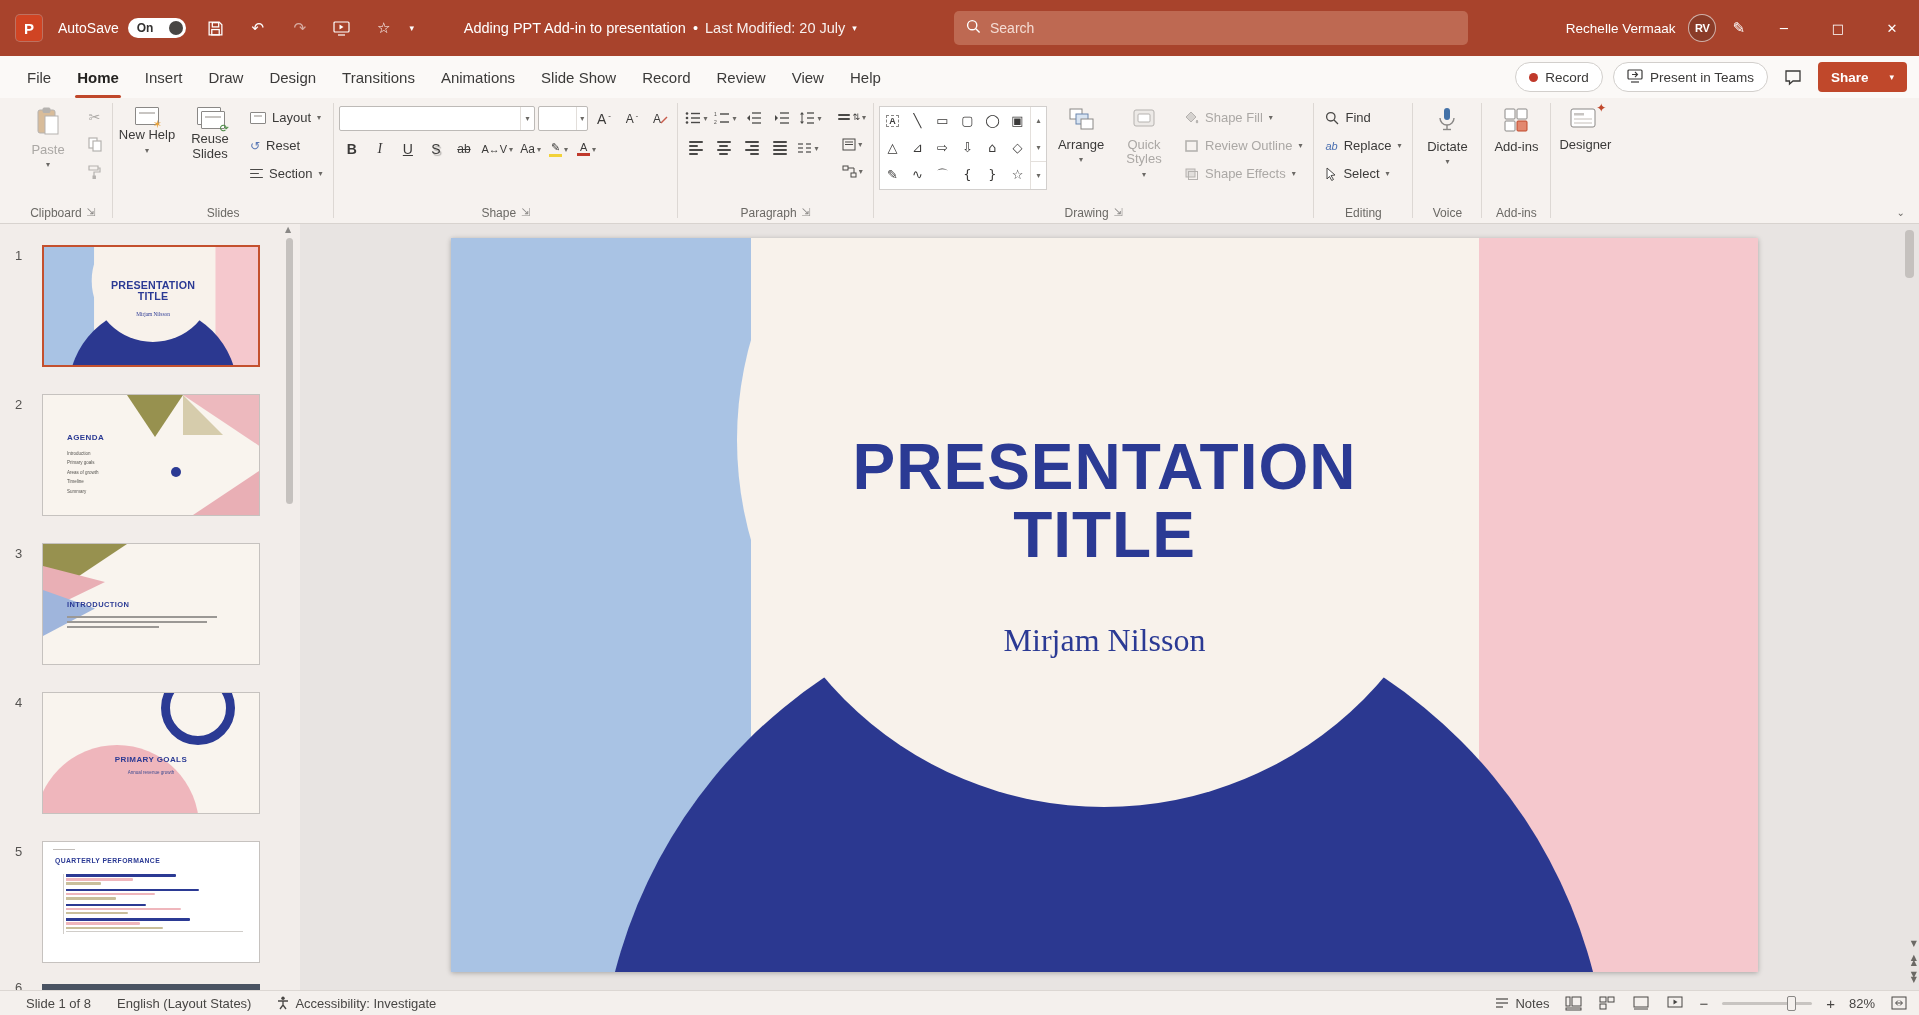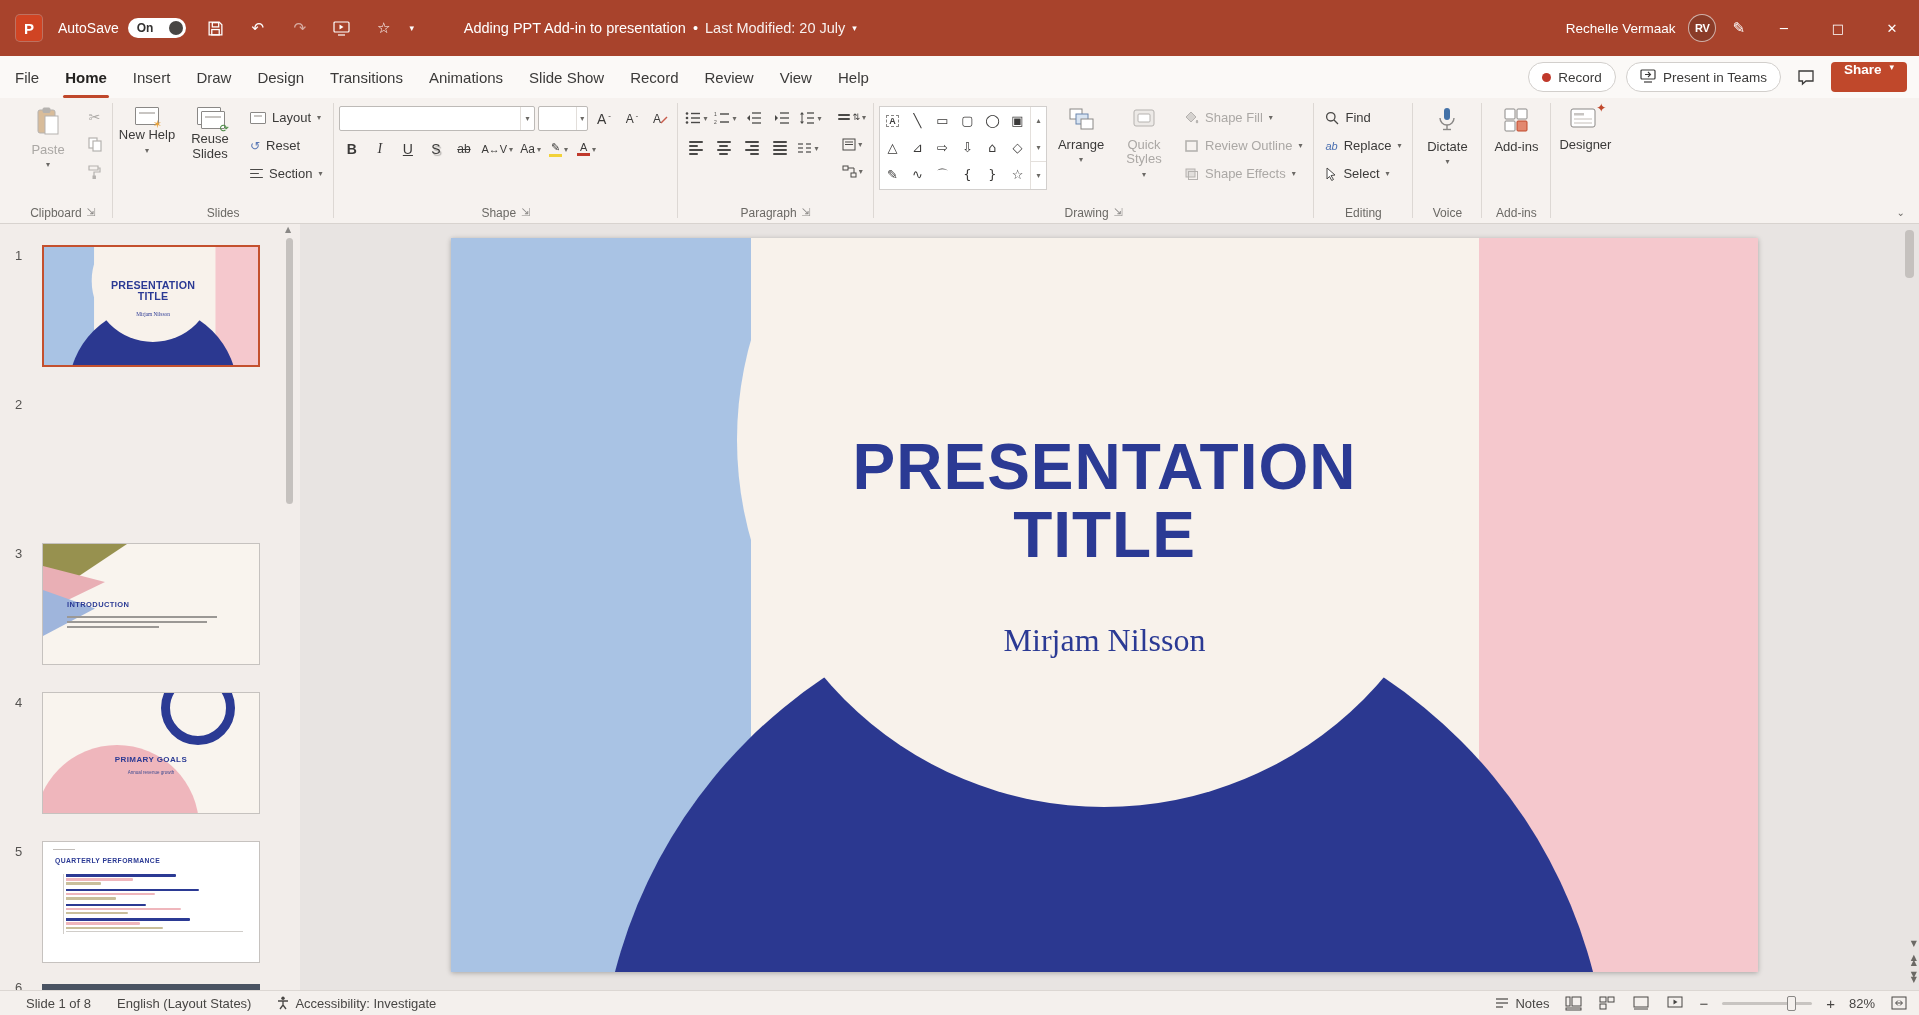--- a/index.html
+++ b/index.html
@@ -22,29 +22,29 @@
   .searchpill{position:absolute;left:954px;top:11px;width:514px;height:34px;border-radius:5px;background:#BE6952;display:flex;align-items:center;padding:0 12px;gap:9px}
   .searchpill input{flex:1;background:transparent;border:0;outline:0;color:#fff;font-size:14px}
   .searchpill input::placeholder{color:#F4DCD4}
   .tright{position:absolute;right:0;top:0;height:56px;display:flex;align-items:center}
   .uname{font-size:13.5px;margin-right:13px}
   .avatar{width:28px;height:28px;border-radius:50%;background:#8A3B28;border:1px solid rgba(255,255,255,.6);display:flex;align-items:center;justify-content:center;font-size:11px;font-weight:bold;margin-right:16px}
   .penico{margin-right:12px;font-size:15px}
   .winbtn{width:54px;height:56px;display:flex;align-items:center;justify-content:center;font-size:13px}
 
   
-  .tabsrow{position:absolute;left:0;top:56px;width:100%;height:42px;background:#FBF9F7;display:flex;align-items:stretch;padding-left:2px}
+  .tabsrow{position:absolute;left:0;top:56px;width:100%;height:42px;background:#FBF9F7;display:flex;align-items:stretch;padding-left:14px}
   .tab{padding:0 13px;display:flex;align-items:center;font-size:15px;color:#3b3a39;position:relative;white-space:nowrap}
   .tab.active{font-weight:bold;color:#242321}
   .tab.active::after{content:"";position:absolute;left:11px;right:11px;bottom:0;height:3px;border-radius:2px;background:#C0482B}
   .tabscl{position:absolute;right:12px;top:6px;display:flex;align-items:center;gap:10px}
   .pill{height:30px;border:1px solid #D2CFCC;background:#fff;border-radius:15px;display:flex;align-items:center;gap:7px;padding:0 13px;font-size:13.5px;color:#3b3a39;white-space:nowrap}
   .recdot{width:9px;height:9px;border-radius:50%;background:#C0392B}
   .cmtbtn{width:30px;height:30px;display:flex;align-items:center;justify-content:center}
-  .sharebtn{height:30px;border-radius:4px;background:#C0482B;color:#fff;display:flex;gap:8px;padding:0 13px;font-size:13.5px;font-weight:bold}
+  .sharebtn{height:30px;border-radius:4px;background:#C0482B;color:#fff;display:flex;align-items:center;gap:21px;padding:0 13px;font-size:13.5px;font-weight:bold}
   .sharebtn .chev{font-weight:normal;font-size:9px}
 
   
   .ribbon{position:absolute;left:0;top:98px;width:100%;height:126px;background:#F6F2EF;border-bottom:1px solid #D8D3CF;display:flex;align-items:stretch;padding:0 10px 0 14px}
   .rgroup{display:flex;flex-direction:column;padding:2px 5px 0}
   .rbody{display:flex;gap:5px;flex:1;align-items:flex-start}
   .rlabel{height:21px;display:flex;align-items:center;justify-content:center;gap:5px;font-size:12px;color:#6b6965}
   .launcher{font-size:11px;color:#8a8886}
   .vsep{width:1px;background:#DDD8D4;margin:5px 0}
   .bigbtn{width:58px;min-height:96px;display:flex;flex-direction:column;align-items:center;padding-top:7px;gap:3px;font-size:13px;color:#3b3a39;text-align:center;border-radius:4px;line-height:1.13}
@@ -150,20 +150,29 @@
         </svg>
     </span>
     <span class="tbico glyph">☆</span>
     <span class="tbico glyph" style="font-size:9px;margin-left:4px">▾</span>
     <div class="doc">
       <span>Adding PPT Add-in to presentation</span>
       <span>•</span>
       <span class="mod">Last Modified: 20 July</span>
       <span class="glyph" style="font-size:9px">▾</span>
     </div>
+    <div class="searchpill">
+      <span>
+        <svg width="15" height="15" viewBox="0 0 15 15">
+            <circle cx="6.2" cy="6.2" r="4.6" fill="none" stroke="#fff" stroke-width="1.4"></circle>
+            <line x1="9.8" y1="9.8" x2="13.6" y2="13.6" stroke="#fff" stroke-width="1.4"></line>
+          </svg>
+      </span>
+      <input placeholder="Search" style="">
+    </div>
     <div class="tright">
       <span class="uname">Rechelle Vermaak</span>
       <span class="avatar">RV</span>
       <span class="penico glyph">✎</span>
       <span class="winbtn glyph">─</span>
       <span class="winbtn glyph">□</span>
       <span class="winbtn glyph">✕</span>
     </div>
   </header>
 
@@ -668,20 +677,35 @@
           <div class="bandL"></div>
           <div class="bandR"></div>
           <div class="bigblue"></div>
           <div class="bigcream"></div>
           <div class="stitle">PRESENTATION TITLE</div>
           <div class="ssub">Mirjam Nilsson</div>
         </div>
       </div>
 
       <span class="thumbnum" style="top:173px">2</span>
+      <div class="thumb t2" style="top:170px">
+        <div class="tri" style="left:84px;top:0;width:56px;height:42px;background:#97914F;clip-path:polygon(0 0,100% 0,50% 100%)"></div>
+        <div class="tri" style="left:140px;top:0;width:78px;height:52px;background:#EDB9BE;clip-path:polygon(0 0,100% 0,100% 100%)"></div>
+        <div class="tri" style="left:140px;top:0;width:40px;height:40px;background:#D6CCAC;clip-path:polygon(0 0,100% 100%,0 100%)"></div>
+        <div class="tri" style="right:0;bottom:0;width:66px;height:44px;background:#E9AFB5;clip-path:polygon(100% 0,100% 100%,0 100%)"></div>
+        <div style="position:absolute;left:128px;top:72px;width:10px;height:10px;border-radius:50%;background:#2B3A94"></div>
+        <div class="thtitle" style="left:24px;top:38px;font-size:8px">AGENDA</div>
+        <div class="aglist">
+          <div>Introduction</div>
+          <div>Primary goals</div>
+          <div>Areas of growth</div>
+          <div>Timeline</div>
+          <div>Summary</div>
+        </div>
+      </div>
 
       <span class="thumbnum" style="top:322px">3</span>
       <div class="thumb t3" style="top:319px">
         <div class="tri" style="left:0;top:0;width:84px;height:56px;background:#97914F;clip-path:polygon(0 0,100% 0,0 100%)"></div>
         <div class="tri" style="left:0;top:22px;width:62px;height:46px;background:#E9AFB5;clip-path:polygon(0 0,100% 35%,0 100%)"></div>
         <div class="tri" style="left:0;top:46px;width:52px;height:46px;background:#9FB5DC;clip-path:polygon(0 0,100% 40%,0 100%)"></div>
         <div class="thtitle" style="left:24px;top:56px;font-size:7.5px">INTRODUCTION</div>
         <div class="microline" style="left:24px;top:72px;width:150px"></div>
         <div class="microline" style="left:24px;top:77px;width:140px"></div>
         <div class="microline" style="left:24px;top:82px;width:92px"></div>

